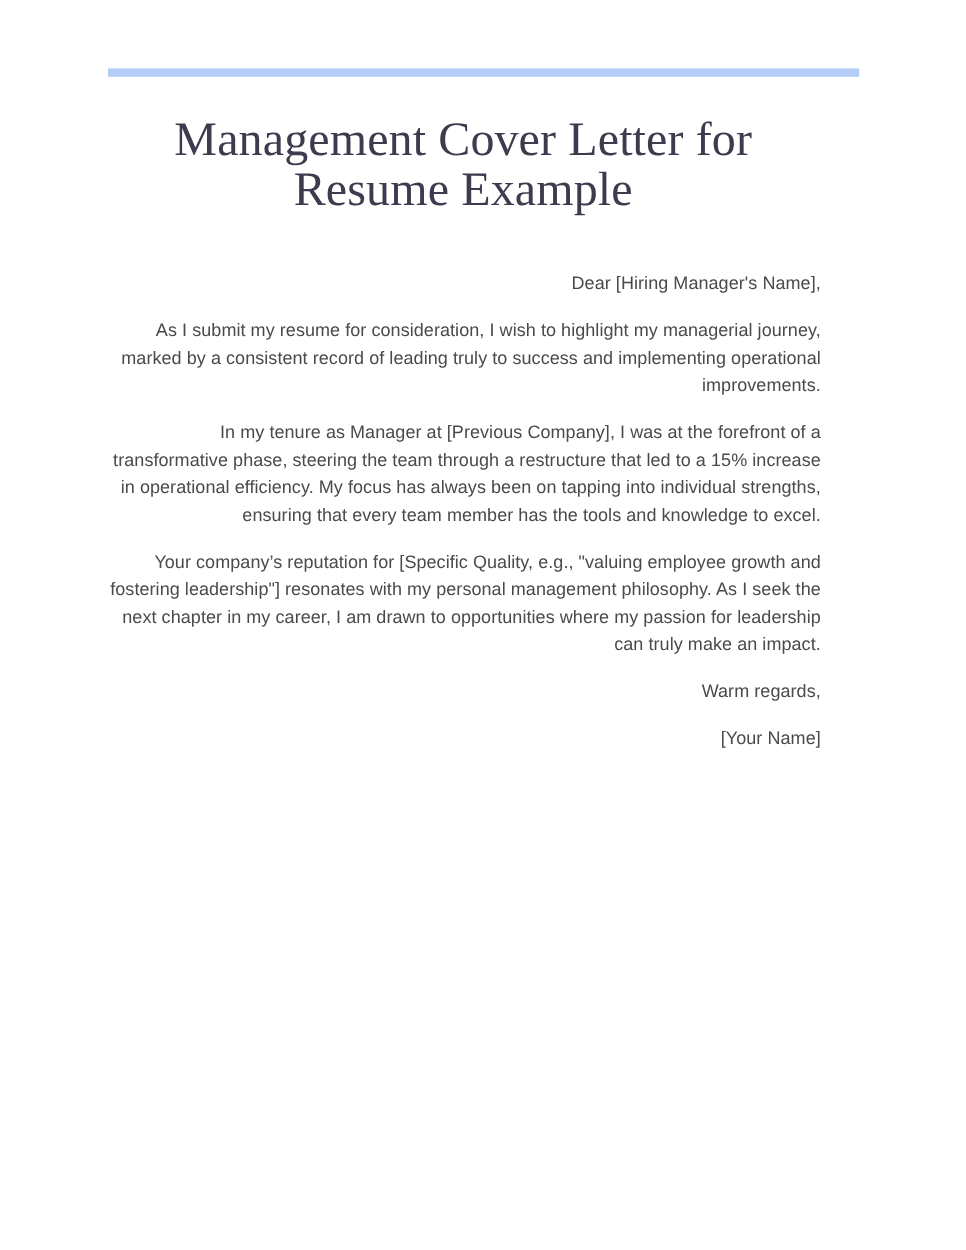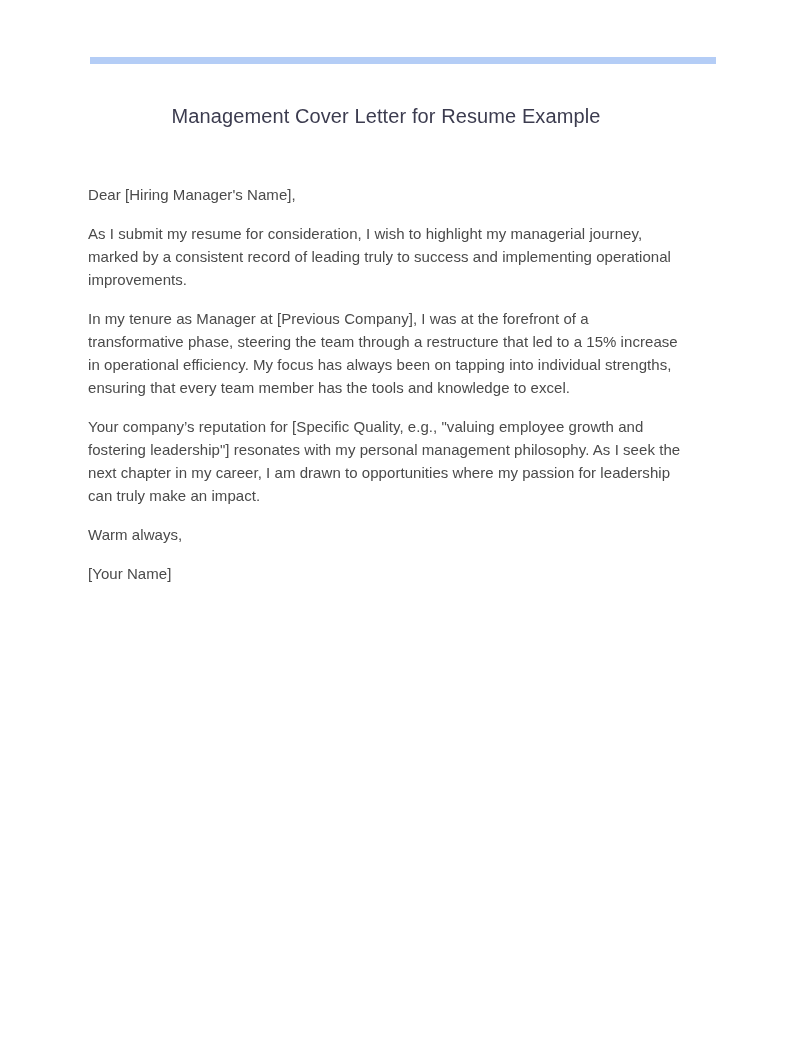--- a/index.html
+++ b/index.html
@@ -30,36 +30,37 @@
     background: #b4cdf6;
   }
   .content {
     position: absolute;
     left: 88px;
     top: 95px;
     width: 596px;
   }
   .doc-title {
     margin: 0;
-    font-size: 20px;
+    font-size: 40px;
     line-height: 42px;
     font-weight: 400;
     color: #3c3c4f;
     text-align: center;
     letter-spacing: 0.1px;
+    font-family: Liberation Serif, serif;
   }
   .letter-body {
     margin-top: 46px;
   }
   .letter-body p {
     margin: 0 0 16px 0;
     font-size: 15px;
     line-height: 23px;
     color: #4a4a4a;
-    text-align: left;
+    text-align: right;
     letter-spacing: 0.05px;
   }
   .letter-body p:last-child {
     margin-bottom: 2px;
   }
 </style>
 </head>
 <body>
 
 <div class="page">
@@ -68,19 +69,19 @@
 
   <div class="content">
 
     <h1 class="doc-title">Management Cover Letter for Resume Example</h1>
 
     <div class="letter-body">
       <p>Dear [Hiring Manager's Name],</p>
       <p>As I submit my resume for consideration, I wish to highlight my managerial journey, marked by a consistent record of leading truly to success and implementing operational improvements.</p>
       <p>In my tenure as Manager at [Previous Company], I was at the forefront of a transformative phase, steering the team through a restructure that led to a 15% increase in operational efficiency. My focus has always been on tapping into individual strengths, ensuring that every team member has the tools and knowledge to excel.</p>
       <p>Your company’s reputation for [Specific Quality, e.g., "valuing employee growth and fostering leadership"] resonates with my personal management philosophy. As I seek the next chapter in my career, I am drawn to opportunities where my passion for leadership can truly make an impact.</p>
-      <p>Warm always,</p>
+      <p>Warm regards,</p>
       <p>[Your Name]</p>
     </div>
 
   </div>
 
 </div>
 
 </body></html>

